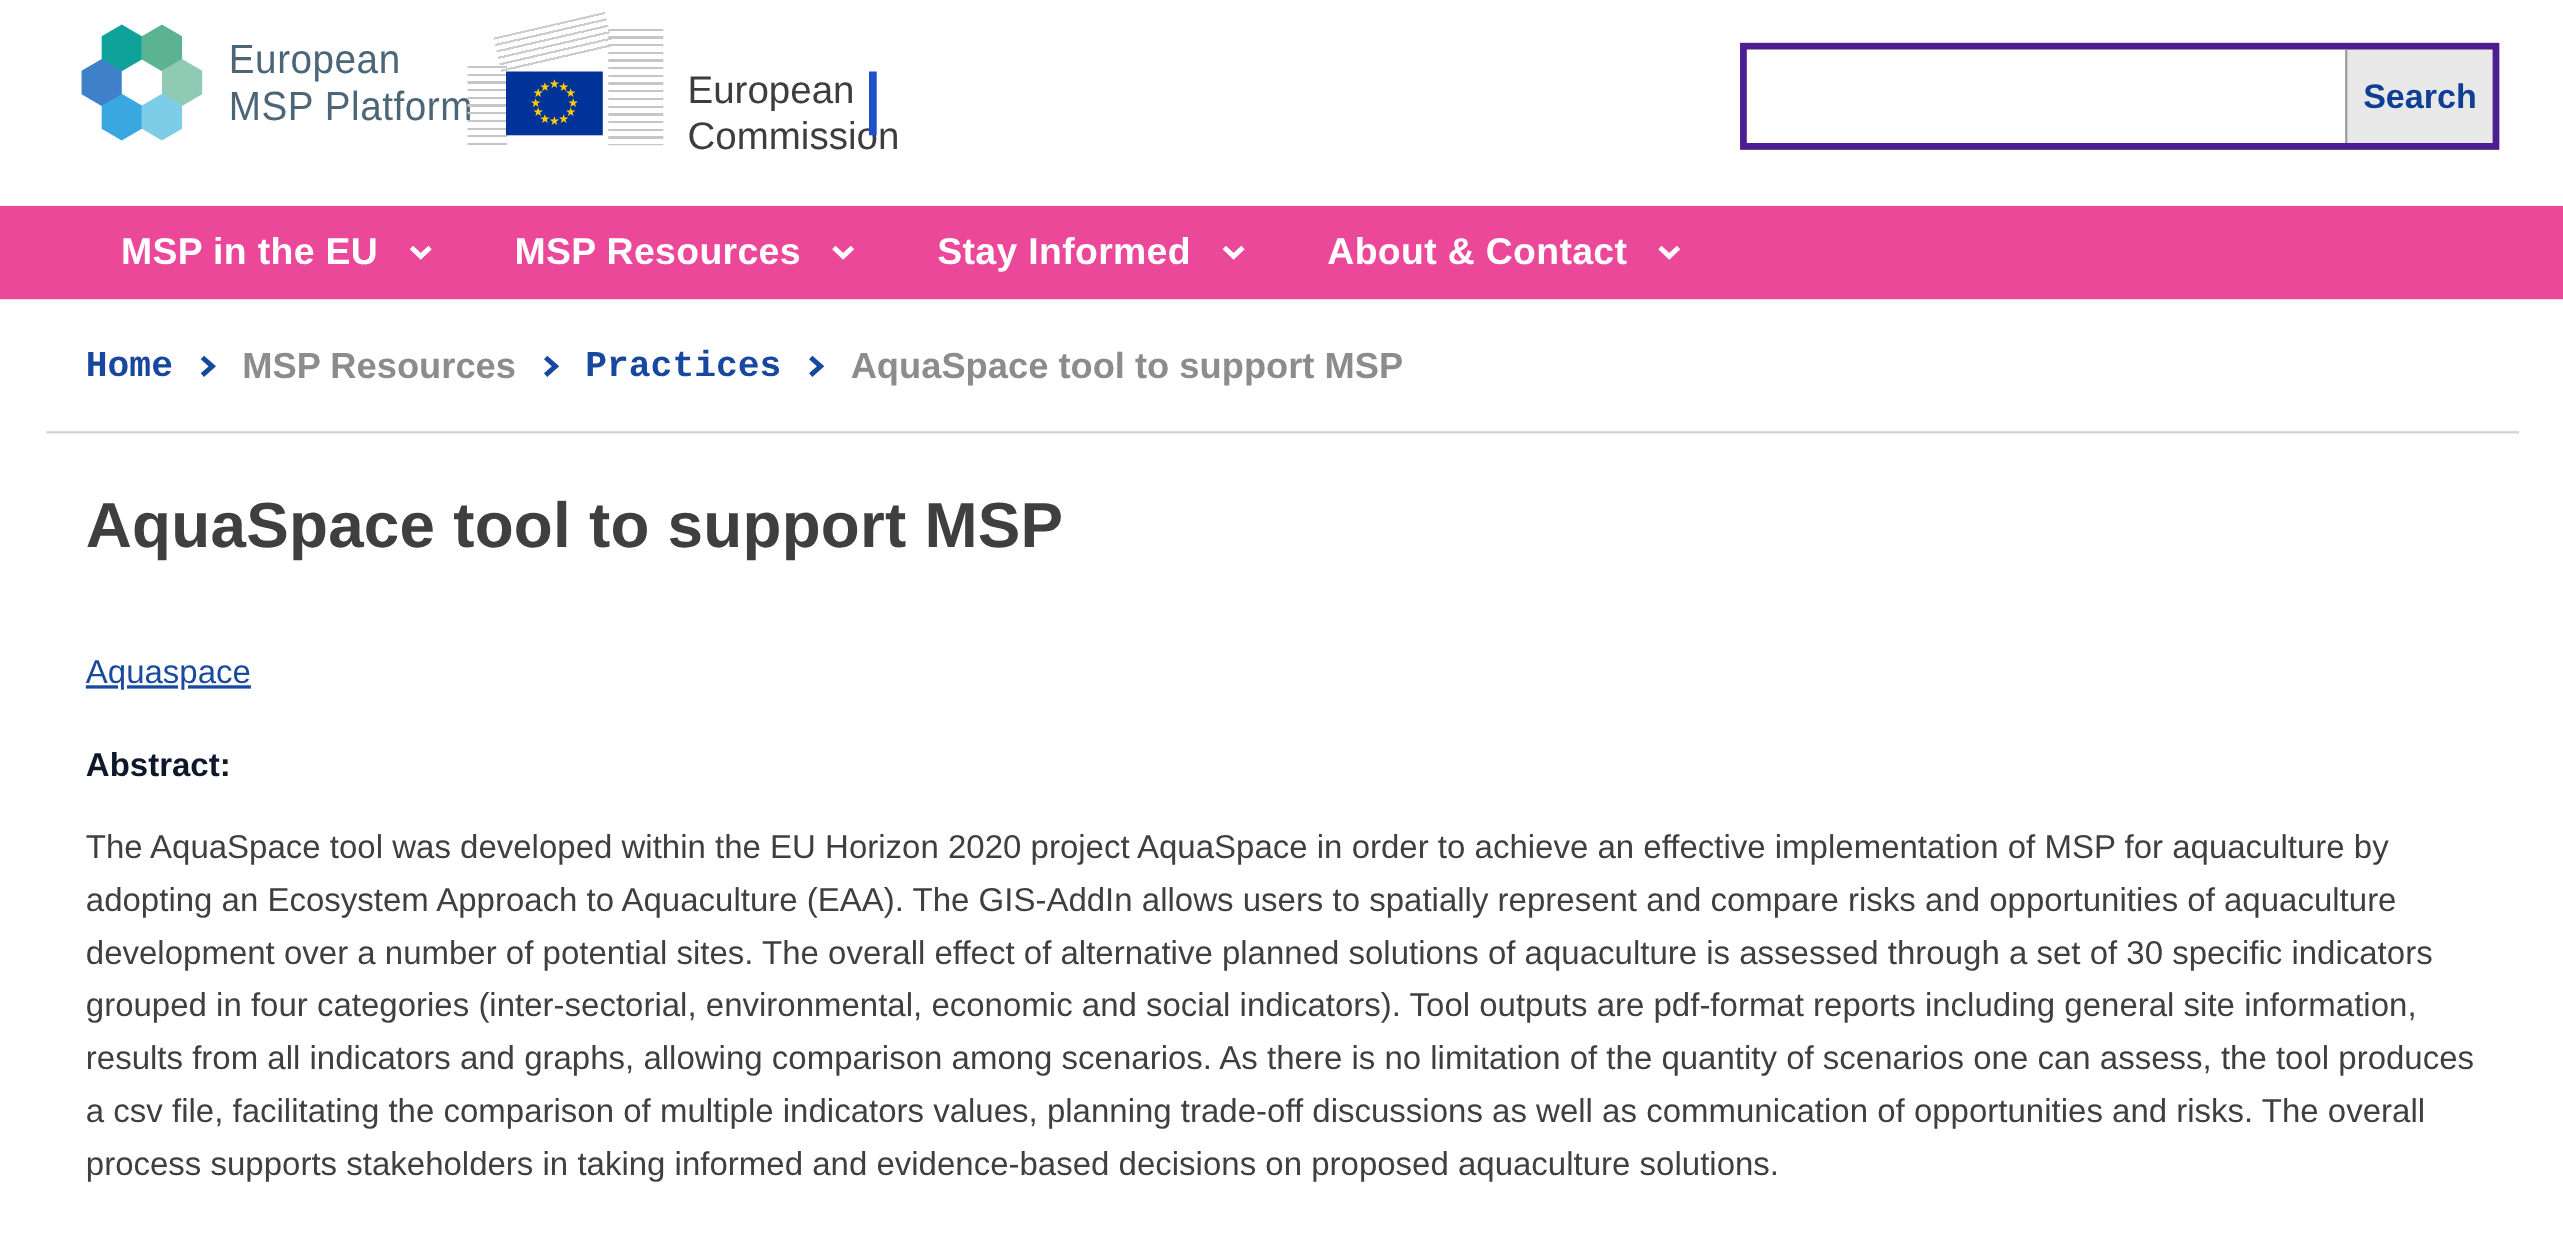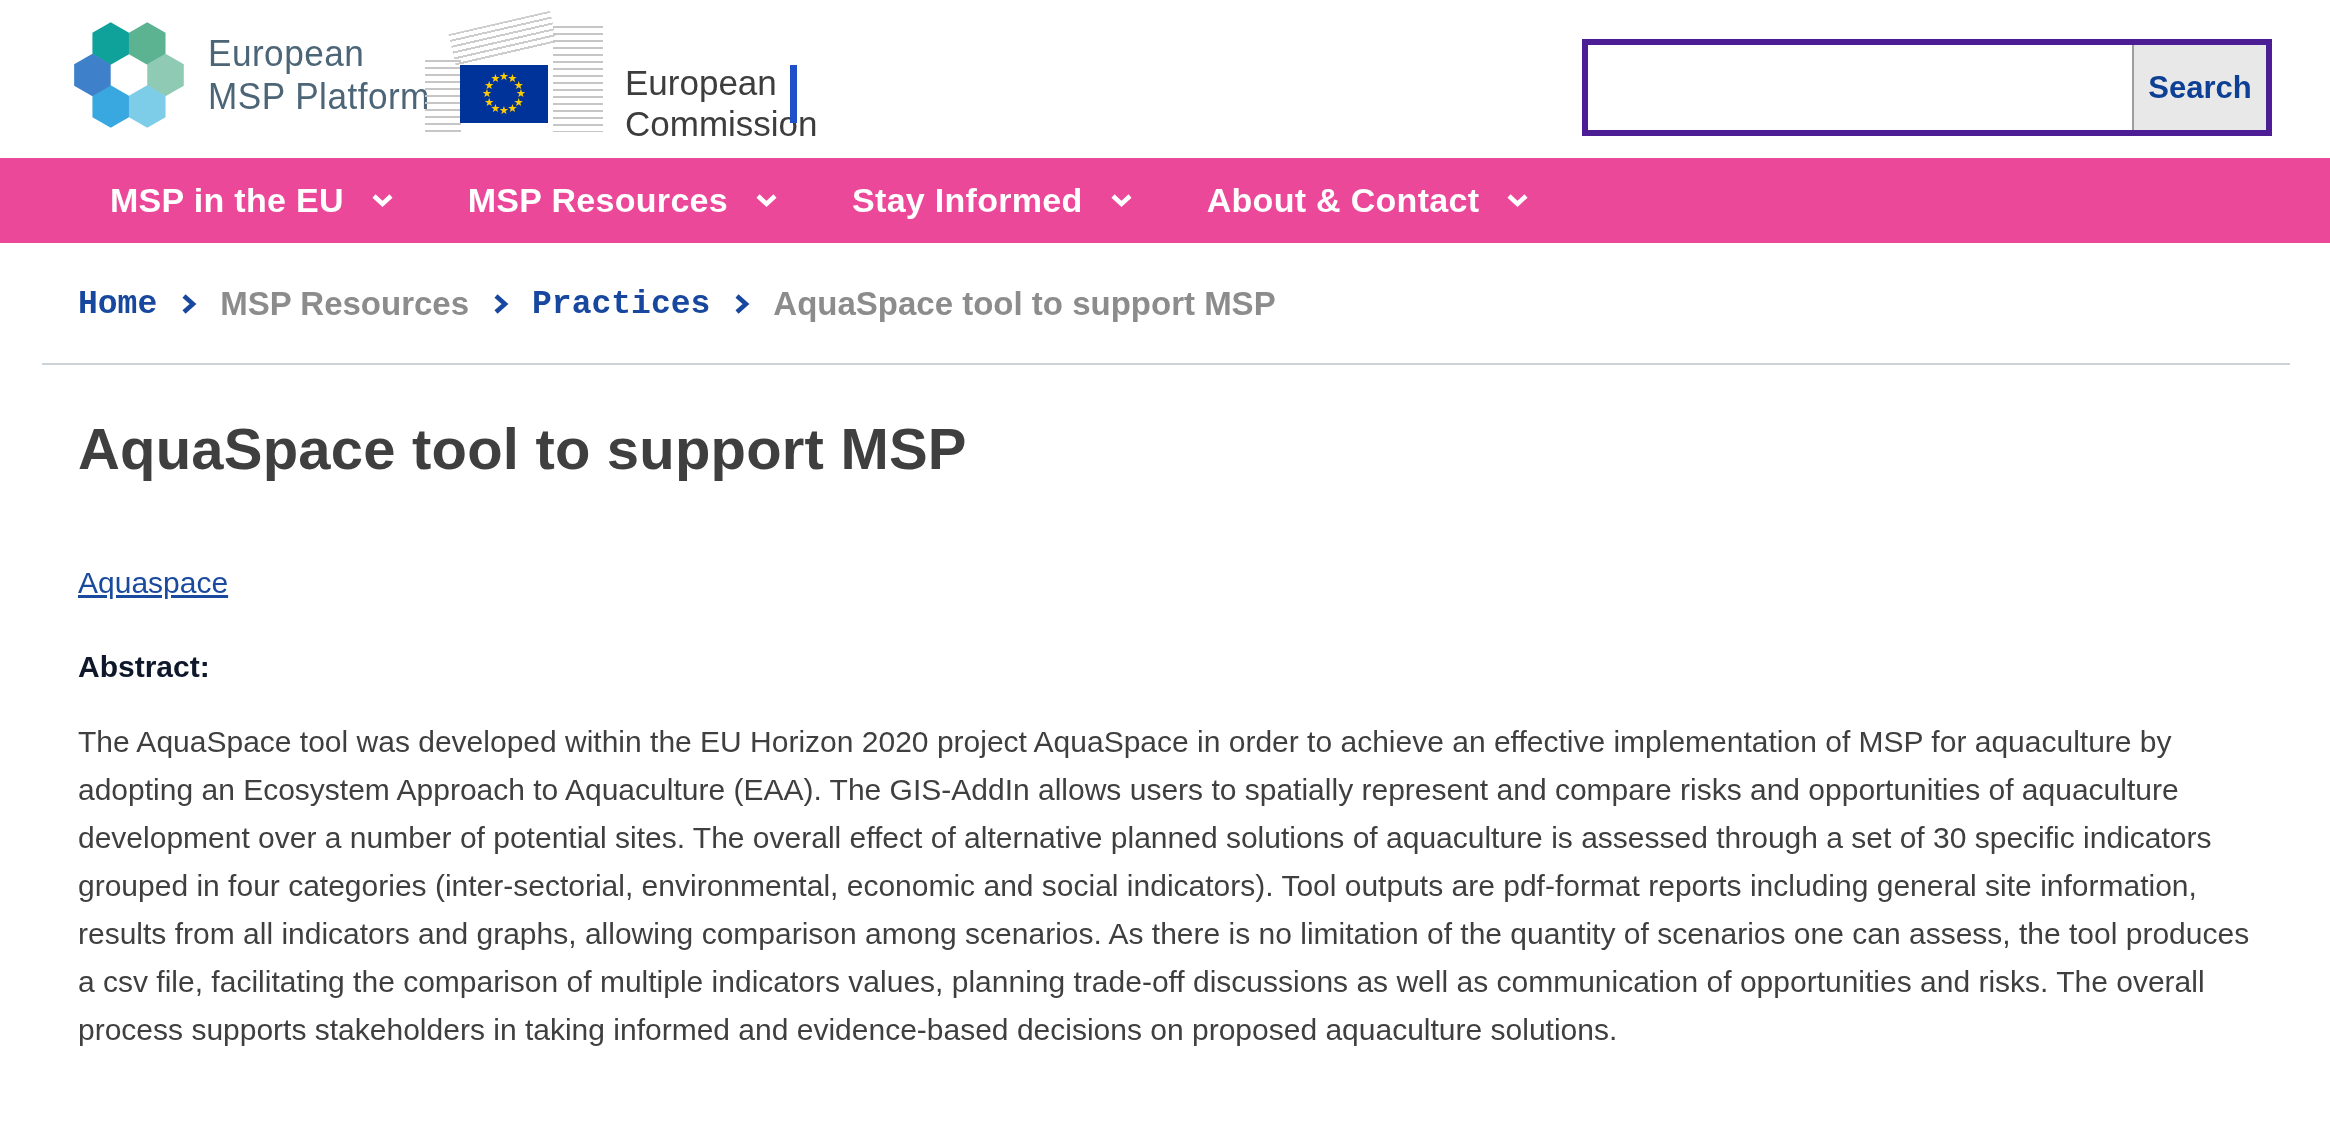--- a/index.html
+++ b/index.html
@@ -3,21 +3,21 @@
 <meta charset="utf-8">
 <style>
   * { margin:0; padding:0; box-sizing:border-box; }
   html,body { background:#ffffff; }
   body {
     width:2330px; height:1138px; overflow:hidden; position:relative;
     font-family:"Liberation Sans", sans-serif; color:#3f3f3f;
   }
 
   
-  .header { position:relative; height:158px; background:#fff; }
+  .header { position:relative; height:187px; background:#fff; }
 
   .msp-logo { position:absolute; left:70px; top:8px; display:flex; align-items:center; cursor:pointer; }
   .msp-hexes { width:122px; height:134px; }
   .msp-logo-text {
     margin-left:16px; font-size:37px; line-height:43px; color:#4c6678;
     transform:scaleX(0.95); transform-origin:left center; letter-spacing:0.5px;
   }
 
   .ec-logo { position:absolute; left:425px; top:18px; width:790px; height:130px; cursor:pointer; }
   .ec-stripes { position:absolute; background:repeating-linear-gradient(to bottom,#c6c6c6 0 2px,transparent 2px 7px); }

